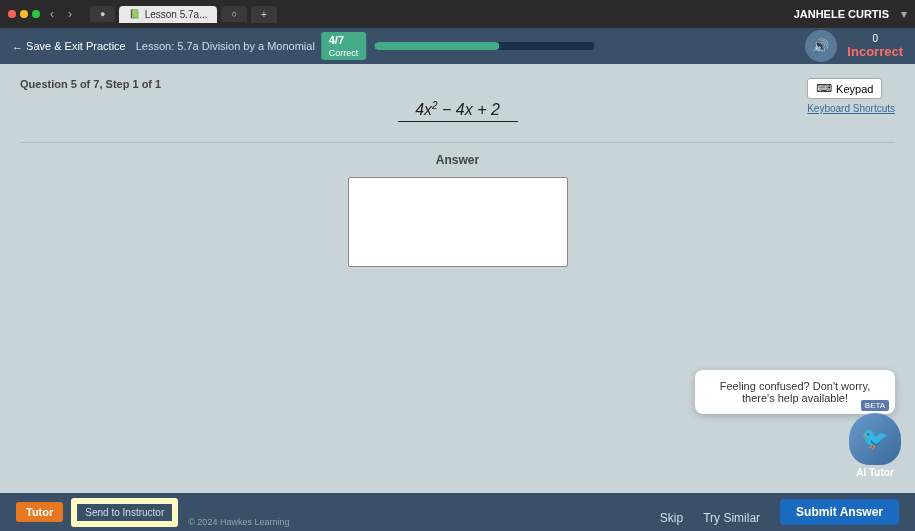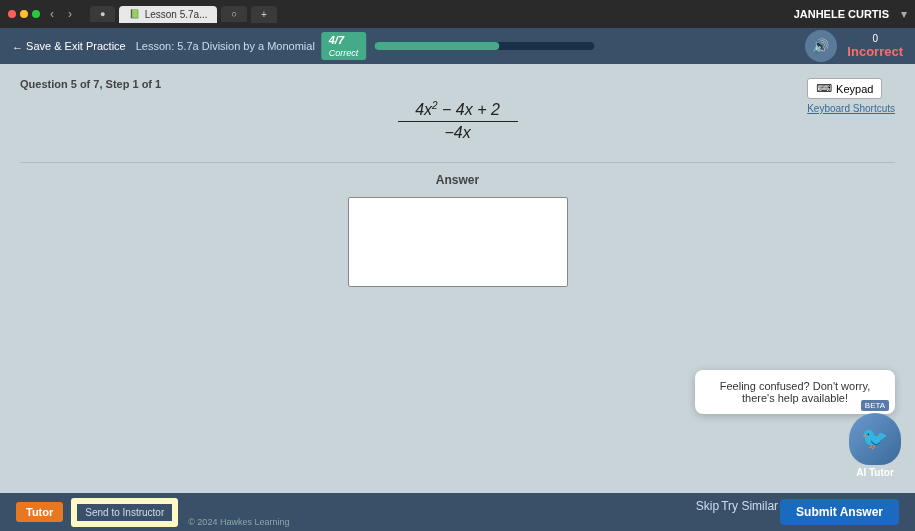--- a/index.html
+++ b/index.html
@@ -77,21 +77,21 @@
     }
     .breadcrumb-text {
       color: #cde;
       font-size: 11px;
     }
     .header-center {
       display: flex; flex-direction: column; align-items: center;
       position: absolute; left: 50%; transform: translateX(-50%);
     }
     .progress-row {
-      display: flex; align-items: center; gap: 8px; font-style: italic;
+      display: flex; align-items: center; gap: 8px;
     }
     .score-badge {
       background: #4a8;
       color: #fff;
       font-size: 11px;
       font-weight: bold;
       padding: 2px 8px;
       border-radius: 3px;
     }
     .progress-bar-container {
@@ -298,21 +298,21 @@
       padding: 3px 8px;
       cursor: pointer;
     }
     .copyright {
       font-size: 9px;
       color: #8aa;
       margin-top: 20px;
     }
     .footer-right {
       margin-left: auto;
-      display: flex; align-items: flex-start; gap: 2px;
+      display: flex; align-items: flex-end; gap: 20px;
     }
     .skip-btn {
       color: #cde;
       background: none;
       border: none;
       font-size: 12px;
       cursor: pointer;
     }
     .try-similar-btn {
       color: #cde;
@@ -403,23 +403,20 @@
     </div>
   </div>
 
   <div class="question-meta">Question 5 of 7,  Step 1 of 1</div>
 
   <div class="math-expression">
     <div class="math-numerator">
       4<i>x</i><sup>2</sup> − 4<i>x</i> + 2
     </div>
     <div class="math-fraction-line"></div>
-    <div class="math-denominator">
-      −4<i>x</i>
-    </div>
   </div>
 
   <hr style="border:none;border-top:1px solid #b0bcbf;margin:8px 0;">
 
   <div class="answer-section">
     <div class="answer-label">Answer</div>
     <div class="answer-box-area">
       <div class="answer-input-box"></div>
     </div>
   </div>

